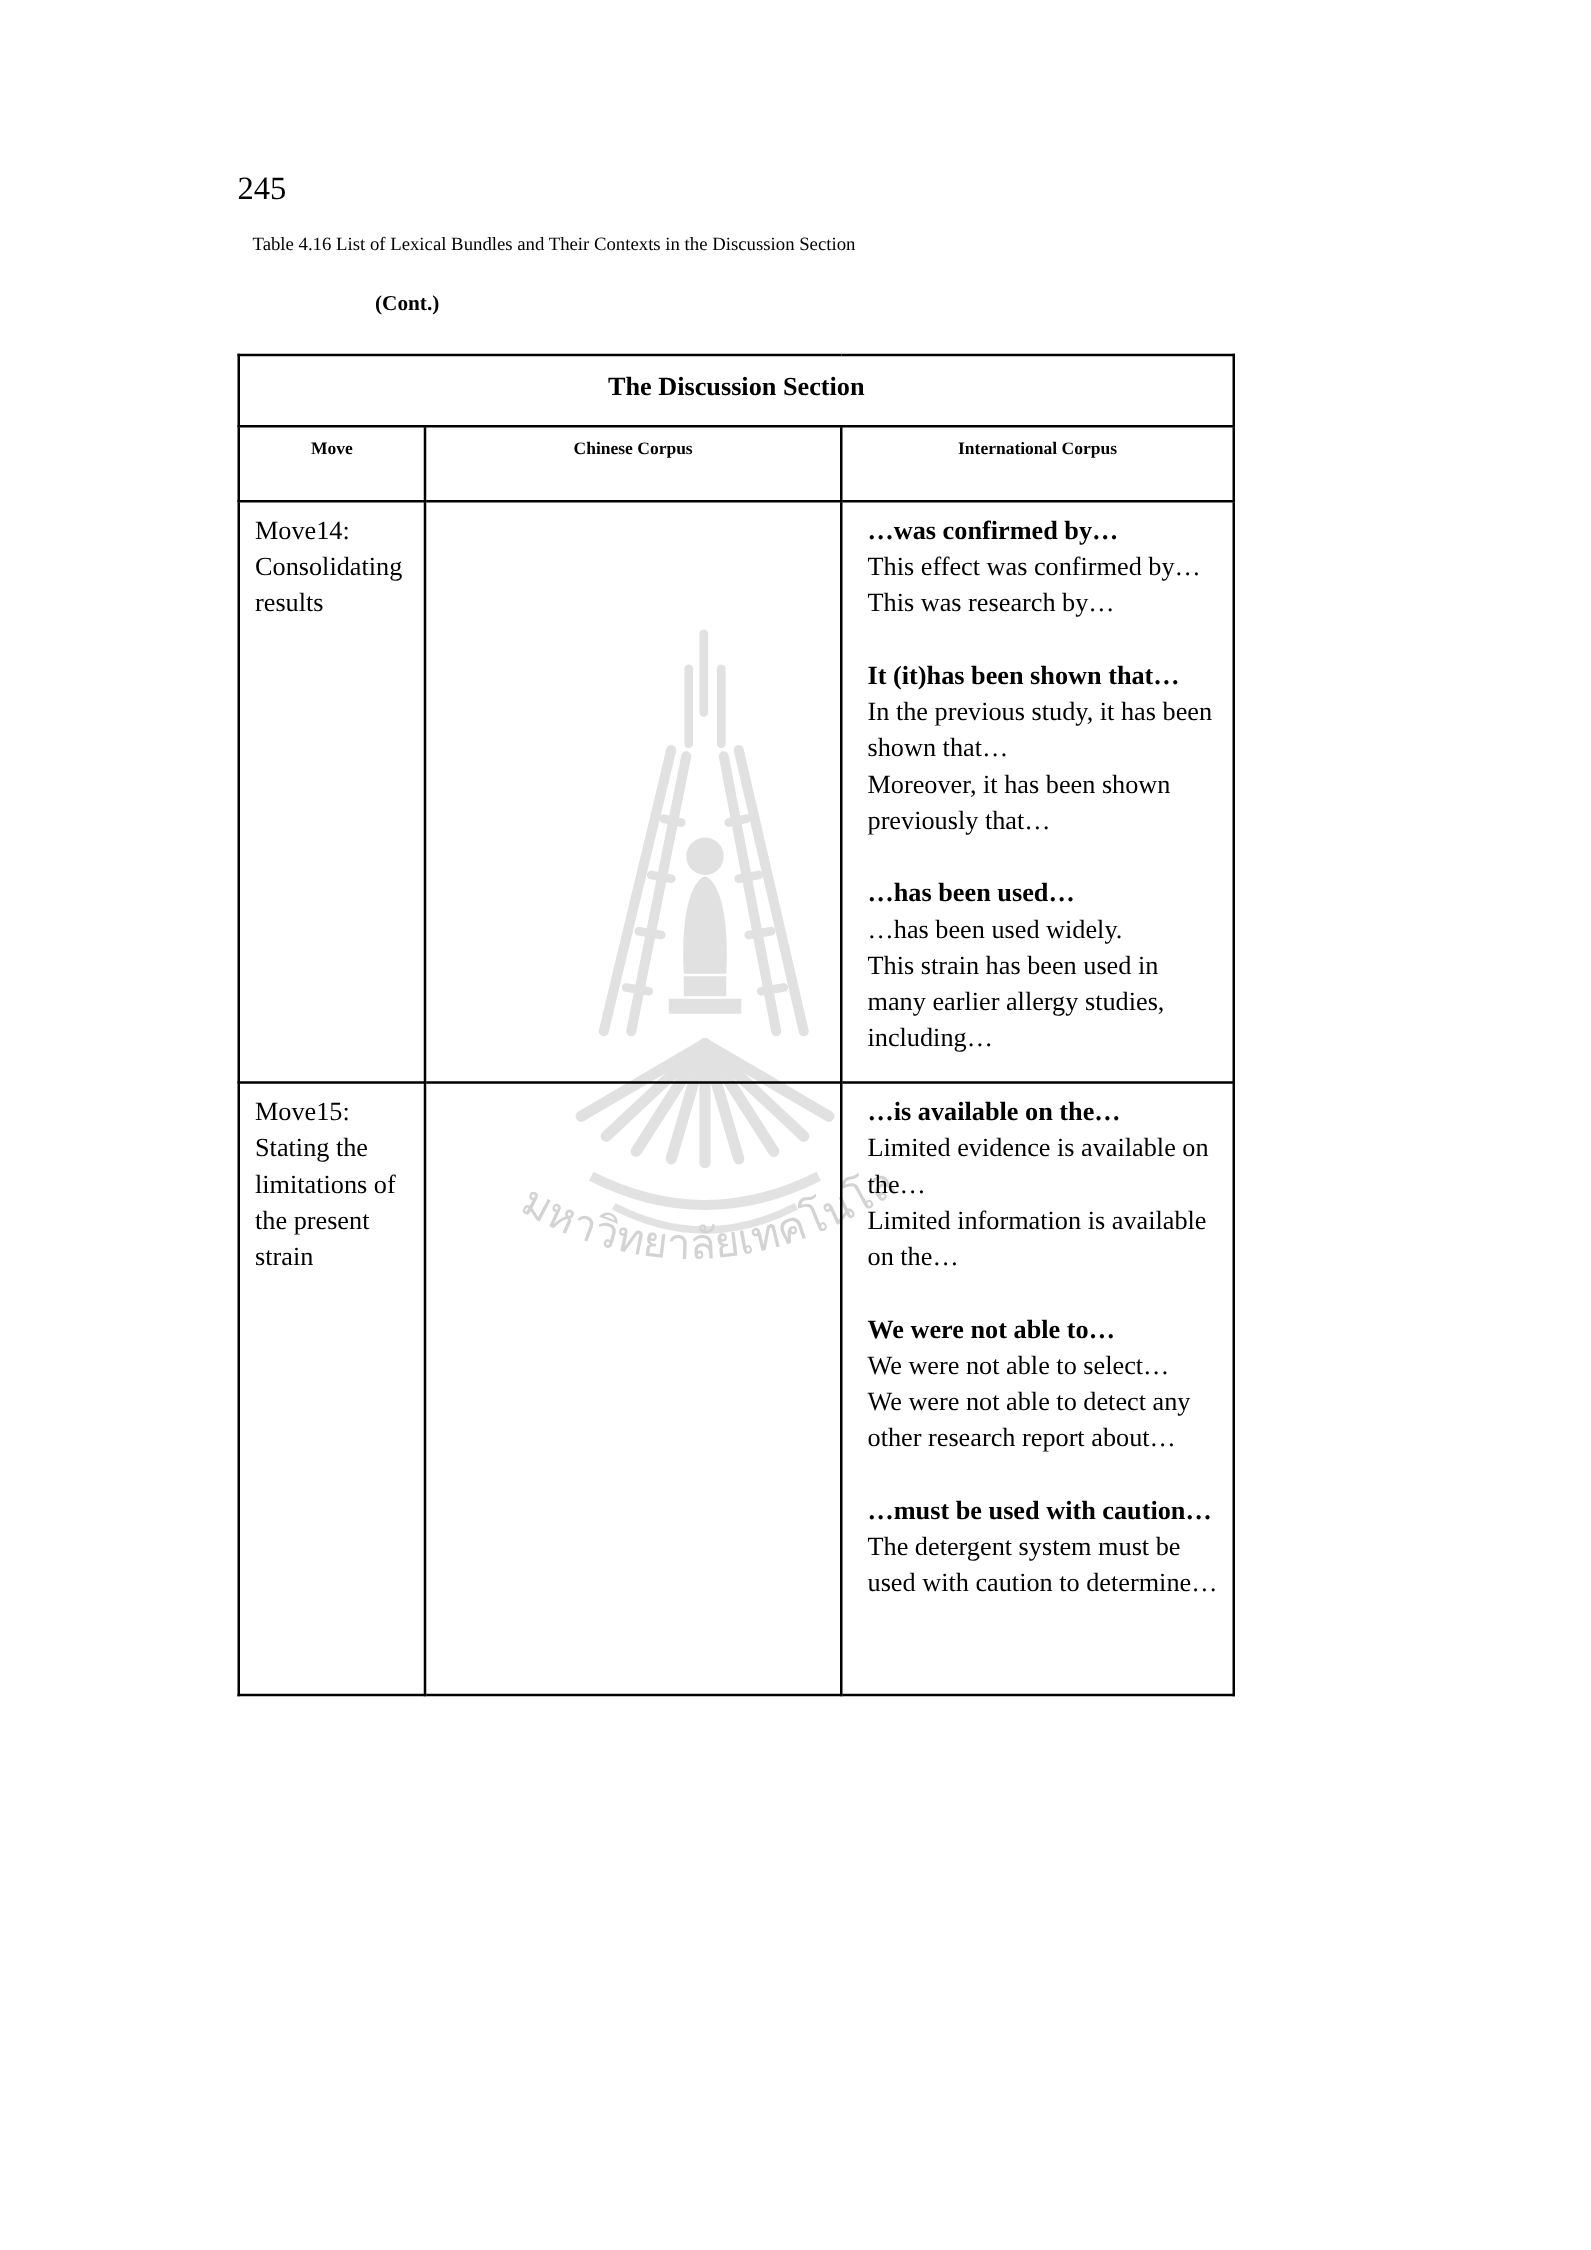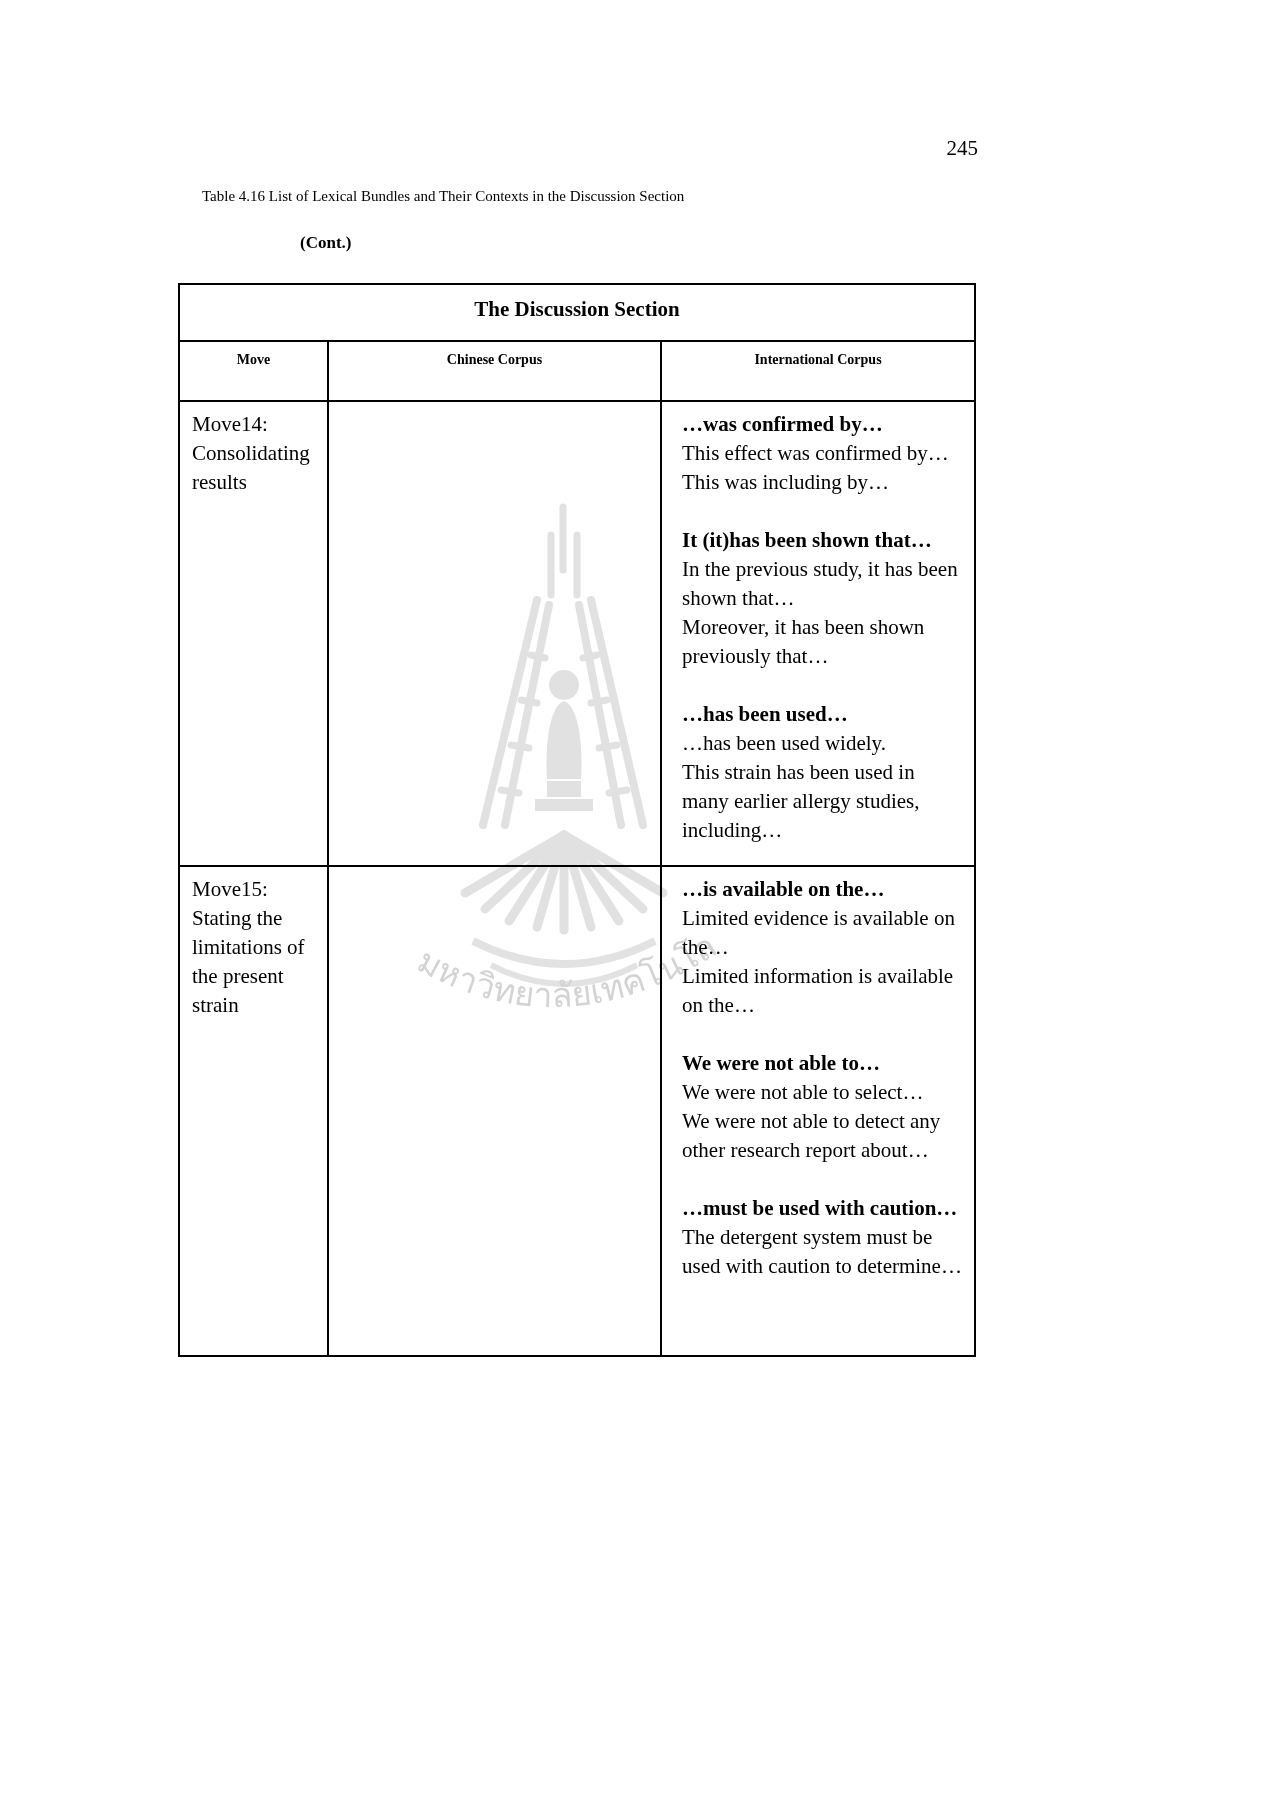--- a/index.html
+++ b/index.html
@@ -8,39 +8,39 @@
     width:1273px; height:1800px;
     font-family:"Liberation Serif", serif;
     color:#000;
     position:relative;
     overflow:hidden;
   }
   .page { position:absolute; inset:0; }
 
   .page-number {
     position:absolute; top:136px; left:190px; width:788px;
-    text-align:right; font-size:21px;
+    text-align:left; font-size:26px;
   }
   .doc-title {
     position:absolute; top:188px; left:202px; width:790px;
     font-size:15px; font-weight:normal;
   }
   .doc-title-cont {
     position:absolute; top:233px; left:300px;
     font-size:17px; font-weight:bold;
   }
 
   
   .watermark {
     position:absolute; top:495px; left:385px; width:360px; height:545px;
     opacity:.85; pointer-events:none;
   }
 
   table.main-table {
-    position:absolute; top:283px; left:178px;
+    position:absolute; top:283px; left:190px;
     width:796px; border-collapse:collapse; table-layout:fixed;
     font-size:21px;
   }
   .main-table td, .main-table th {
     border:2px solid #000;
     vertical-align:top;
     background:transparent;
   }
   .section-header {
     font-weight:bold; text-align:center;
@@ -142,21 +142,21 @@
       </tr>
     </thead>
     <tbody id="tbody">
         <tr class="body-row-0">
           <td class="cell move-cell">Move14: Consolidating results</td>
           <td class="cell chinese-cell"></td>
           <td class="cell intl-cell">
             <div class="group">
               <div class="bundle">…was confirmed by…</div>
               <div class="example">This effect was confirmed by…</div>
-              <div class="example">This was including by…</div>
+              <div class="example">This was research by…</div>
             </div>
             <div class="group">
               <div class="bundle">It (it)has been shown that…</div>
               <div class="example">In the previous study, it has been shown that…</div>
               <div class="example">Moreover, it has been shown previously that…</div>
             </div>
             <div class="group">
               <div class="bundle">…has been used…</div>
               <div class="example">…has been used widely.</div>
               <div class="example">This strain has been used in many earlier allergy studies, including…</div>

